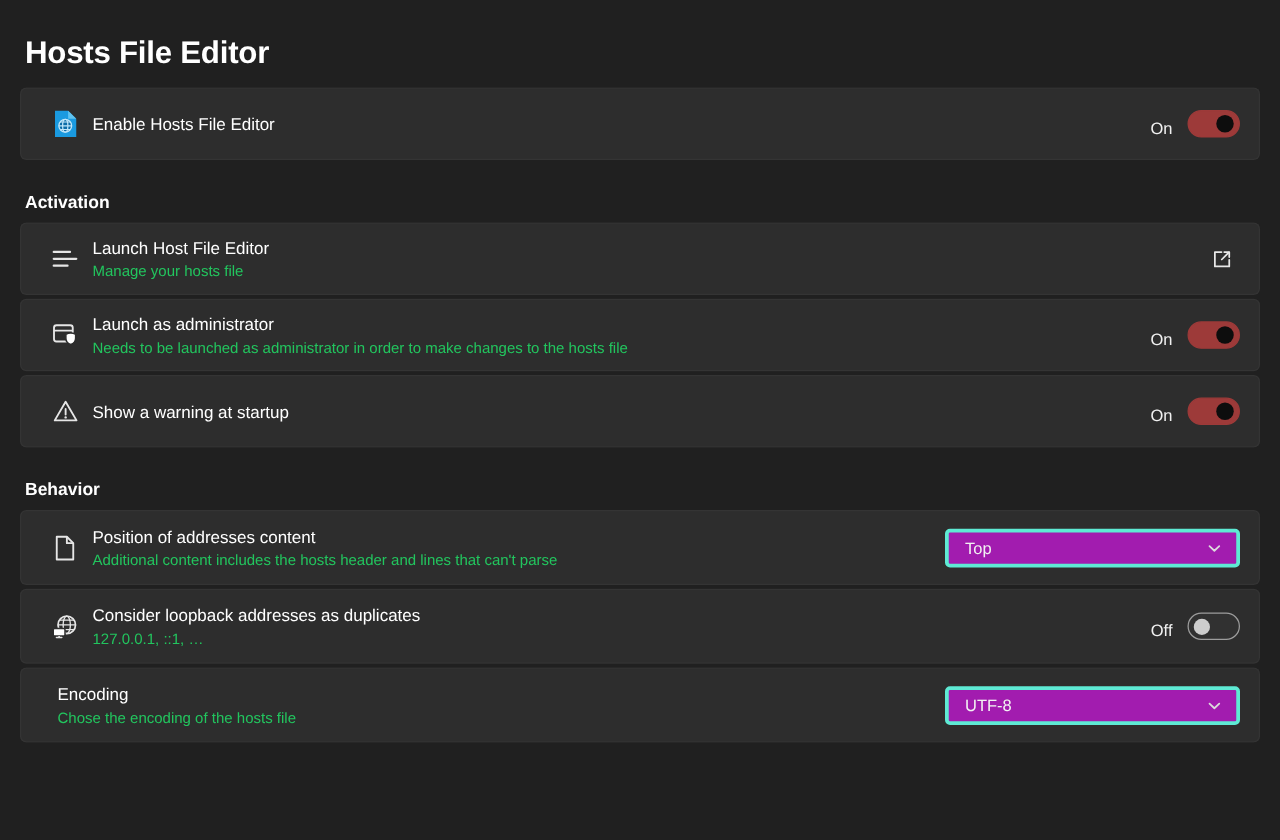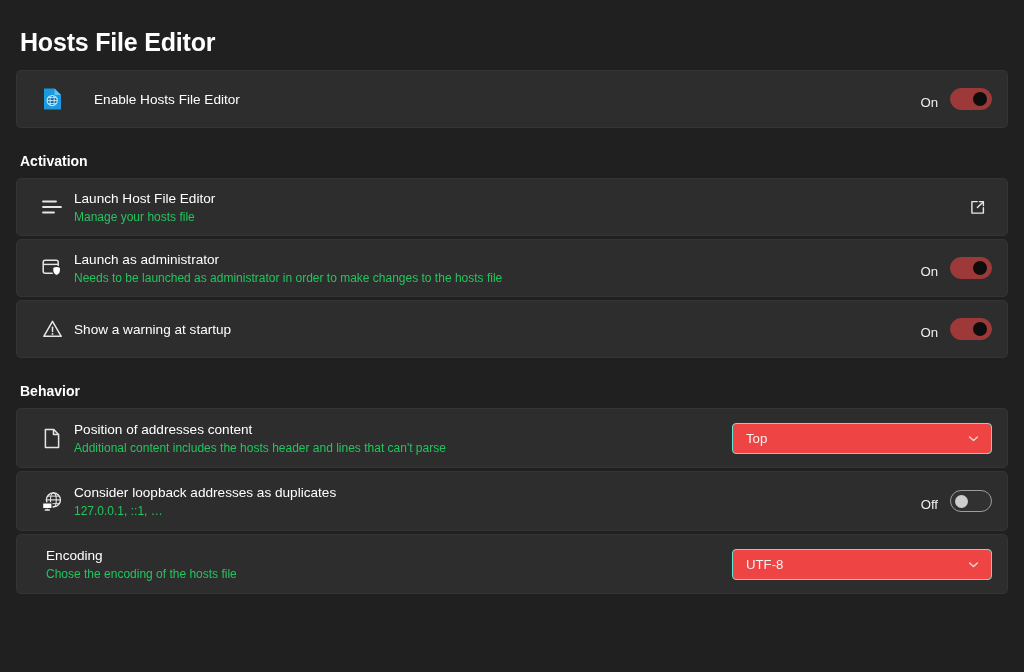--- a/index.html
+++ b/index.html
@@ -55,21 +55,21 @@
     align-items: center;
     padding: 0 16px 0 14px;
     position: relative;
     margin-bottom: 3px;
     box-shadow: inset 0 0 0 1px rgba(255,255,255,0.035);
   }
   .card:last-child { margin-bottom: 0; }
 
   .card.tall { min-height: 60px; }
 
-  .card-first { margin-top: 12px; gap: 20px; }
+  .card-first { margin-top: 12px; }
 
   .group { display: block; }
 
   
   .icon-slot {
     width: 44px;
     min-width: 44px;
     display: flex;
     align-items: center;
     justify-content: center;
@@ -141,24 +141,24 @@
     height: 13px;
     border-radius: 50%;
     background: #cdcdcd;
     position: absolute;
     top: 3.5px;
     left: 4px;
   }
 
   
   .combo {
-    width: 260px;
+    width: 236px;
     height: 31px;
-    background: #ef4444;
-    border: 1px solid #5eead4;
+    background: #a21caf;
+    border: 3px solid #5eead4;
     border-radius: 4px;
     display: flex;
     align-items: center;
     justify-content: space-between;
     padding: 0 11px 0 13px;
     margin-left: auto;
     cursor: pointer;
     flex: 0 0 auto;
   }
   .combo-value {

